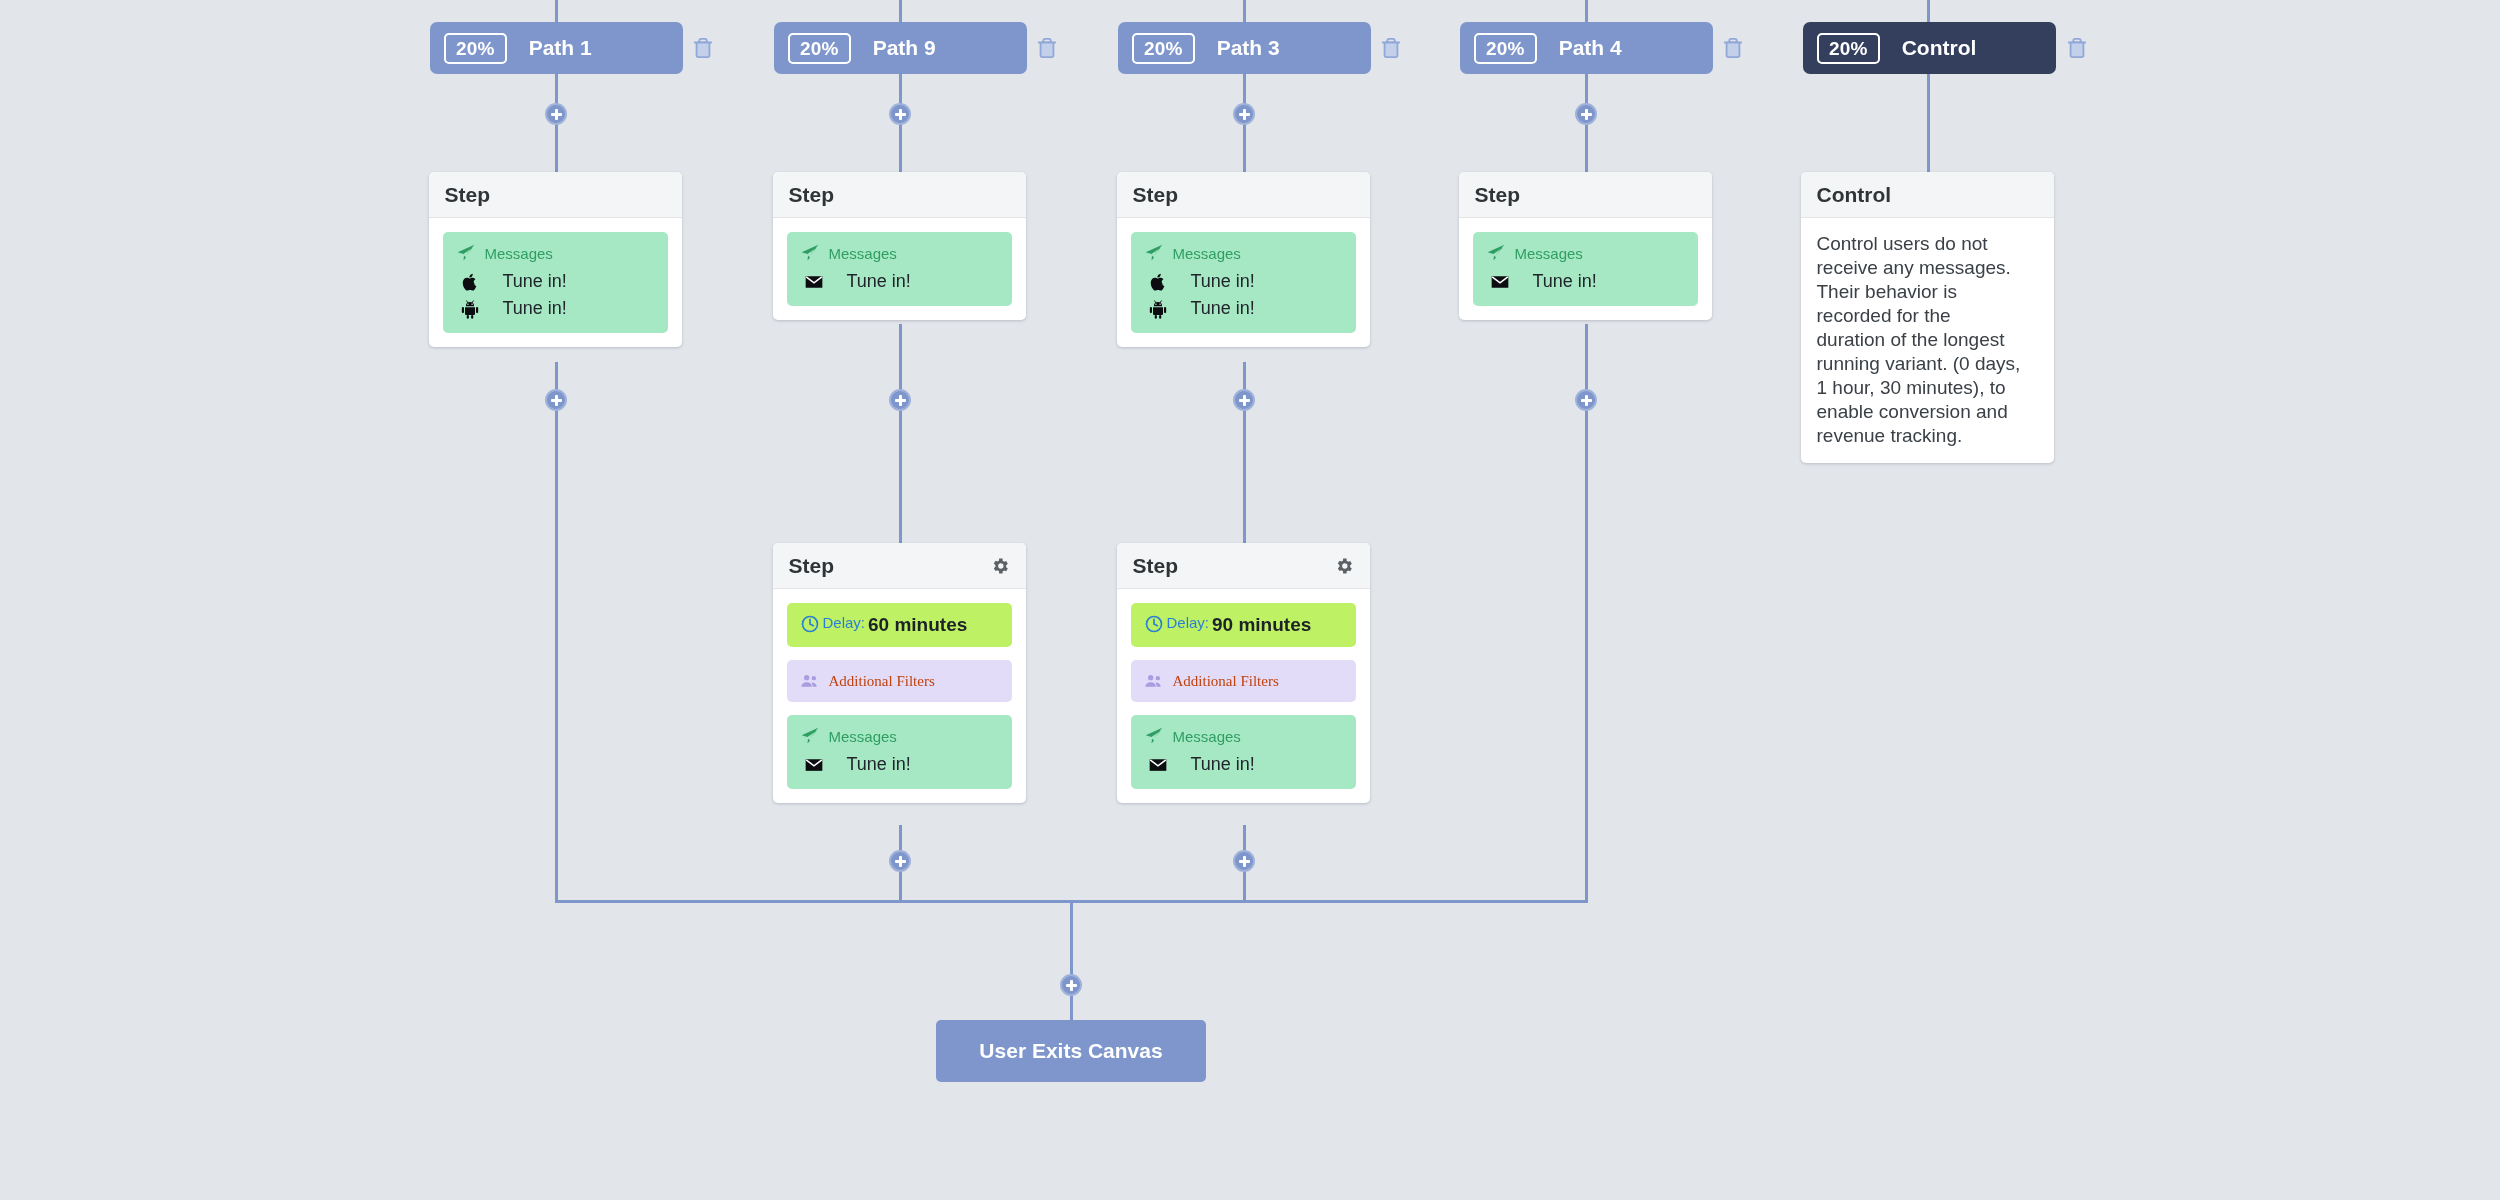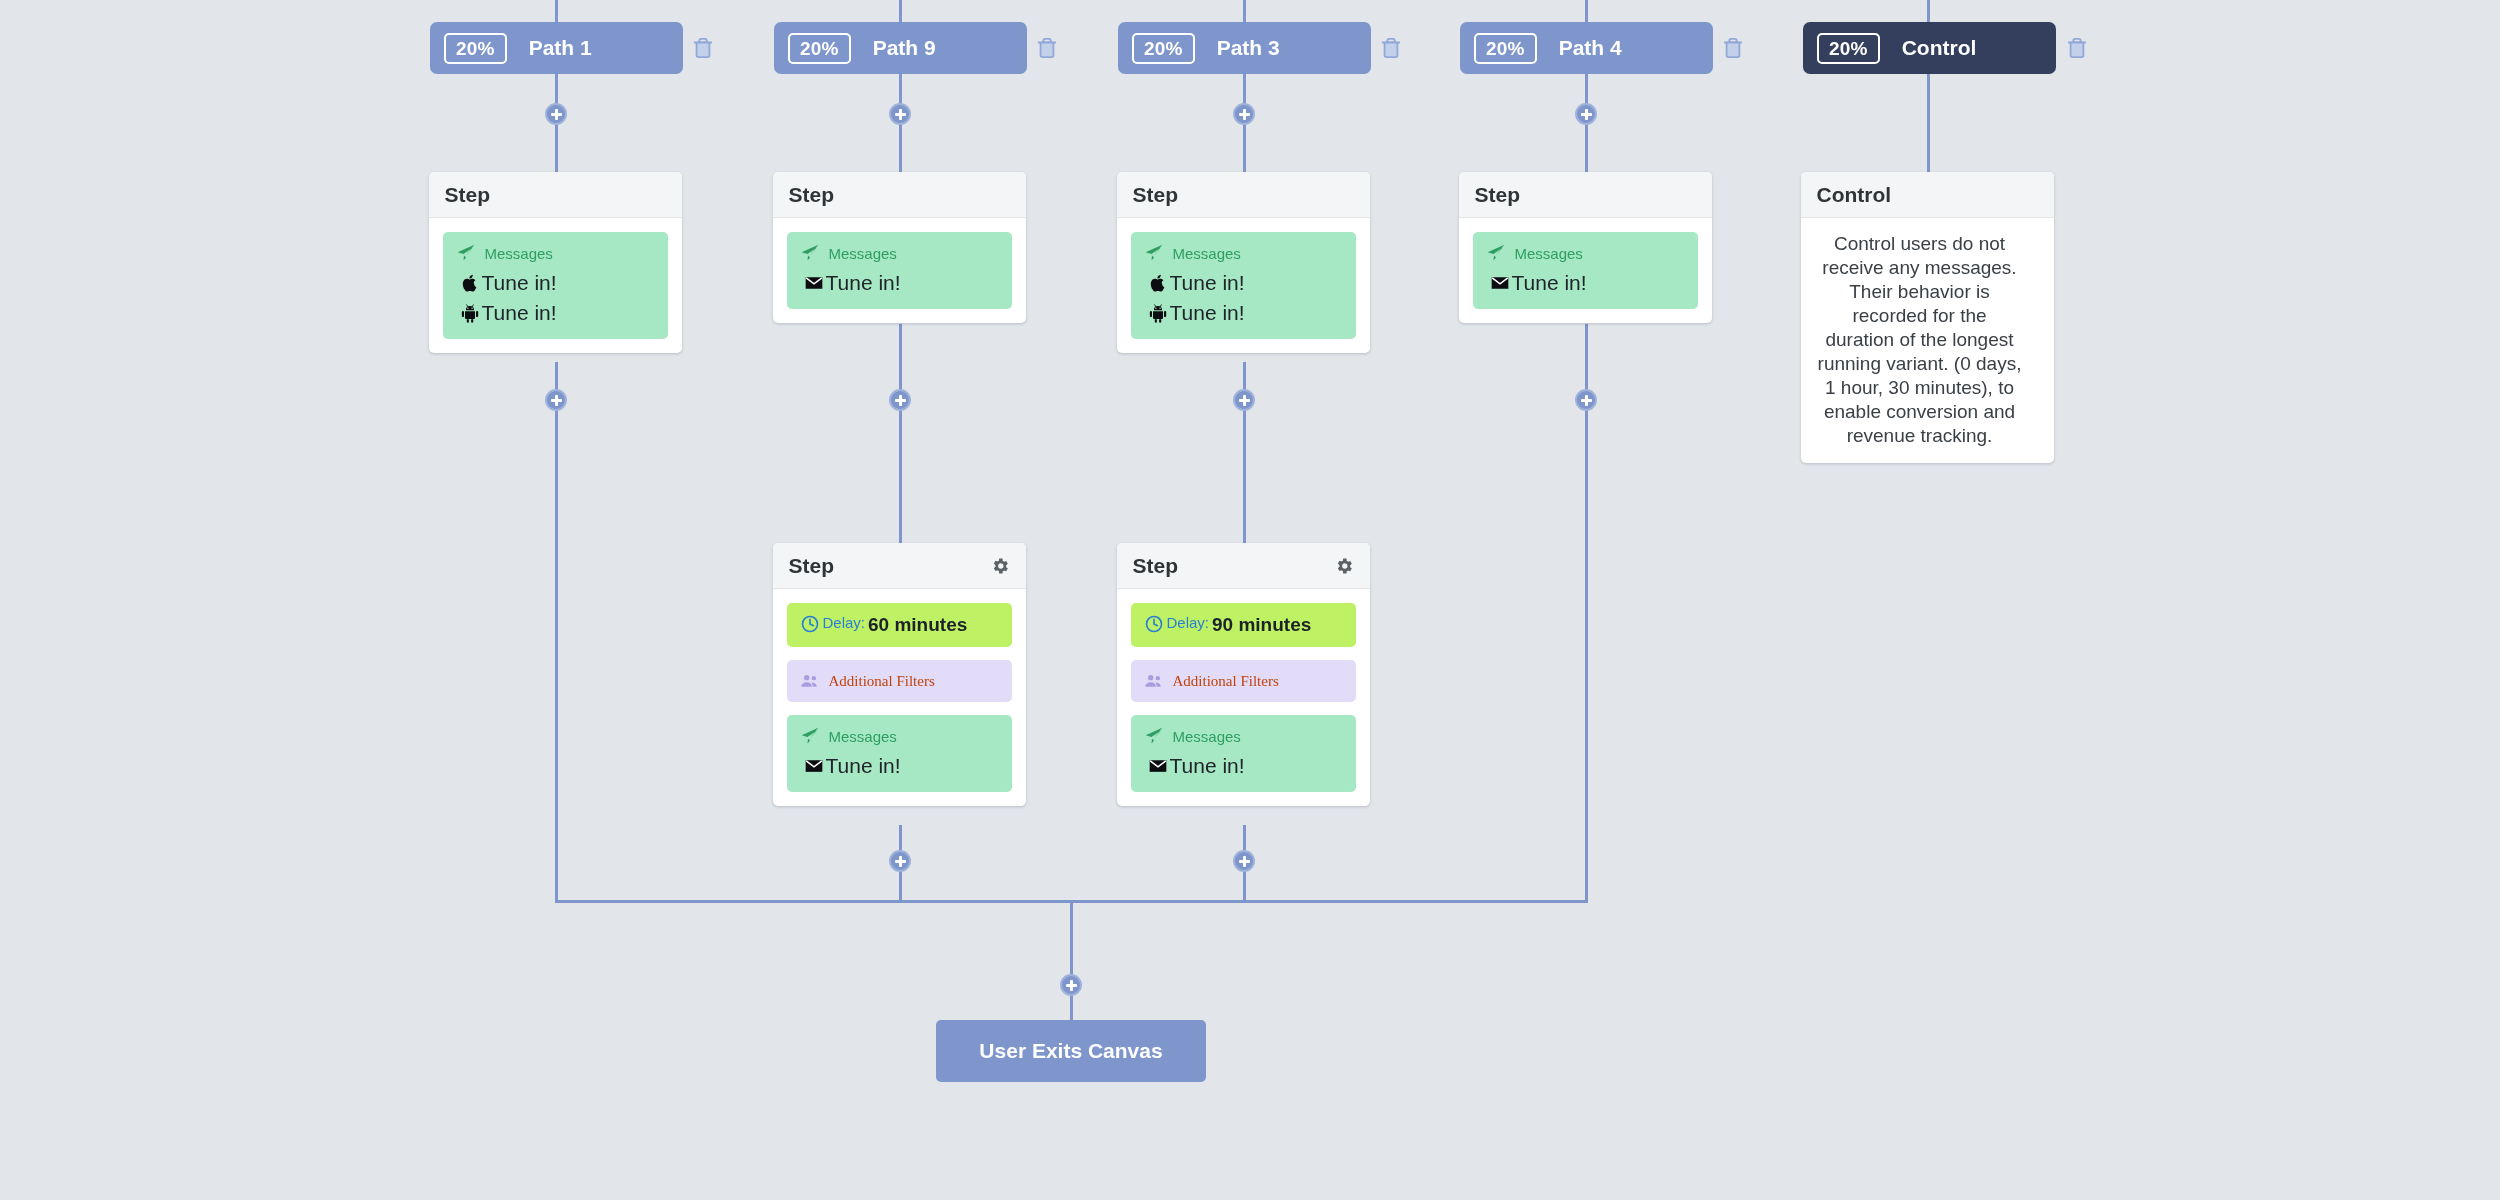--- a/index.html
+++ b/index.html
@@ -70,28 +70,28 @@
   .chip-delay { background: #bef264; display: flex; align-items: flex-start; gap: 3px; }
   .chip-filters { background: #e2dcf8; display: flex; align-items: center; gap: 9px; }
 
   .chip-label { font-size: 15px; font-weight: 400; }
   .lbl-msgs { color: #2f9e63; }
   .lbl-delay { color: #2b7fd4; }
   .lbl-filters { color: #c2410c; font-family: Liberation Serif, serif; }
 
   .msg-head { display: flex; align-items: center; gap: 9px; margin-bottom: 5px; }
   .msg-row {
-    display: flex; align-items: center; gap: 2px;
-    font-size: 21px; color: #20252b; padding: 3px 0 3px 4px;
+    display: flex; align-items: center; gap: 23px;
+    font-size: 18px; color: #20252b; padding: 3px 0 3px 4px;
   }
   .delay-val { font-size: 19px; font-weight: 700; color: #1d2227; }
   .ico { display: inline-flex; align-items: center; justify-content: center; flex: none; }
 
   
-  .control-body { padding: 14px 31px 16px 16px; text-align: center; }
+  .control-body { padding: 14px 31px 16px 16px; }
   .control-text {
     font-size: 19px; line-height: 1.26; color: #3a4046; white-space: pre-line;
   }
 
   
   .exit-node {
     position: absolute; background: #7e96cc; border-radius: 5px;
     display: flex; align-items: center; justify-content: center;
     color: #ffffff; font-size: 21px; font-weight: 700; z-index: 5; cursor: pointer;
   }

